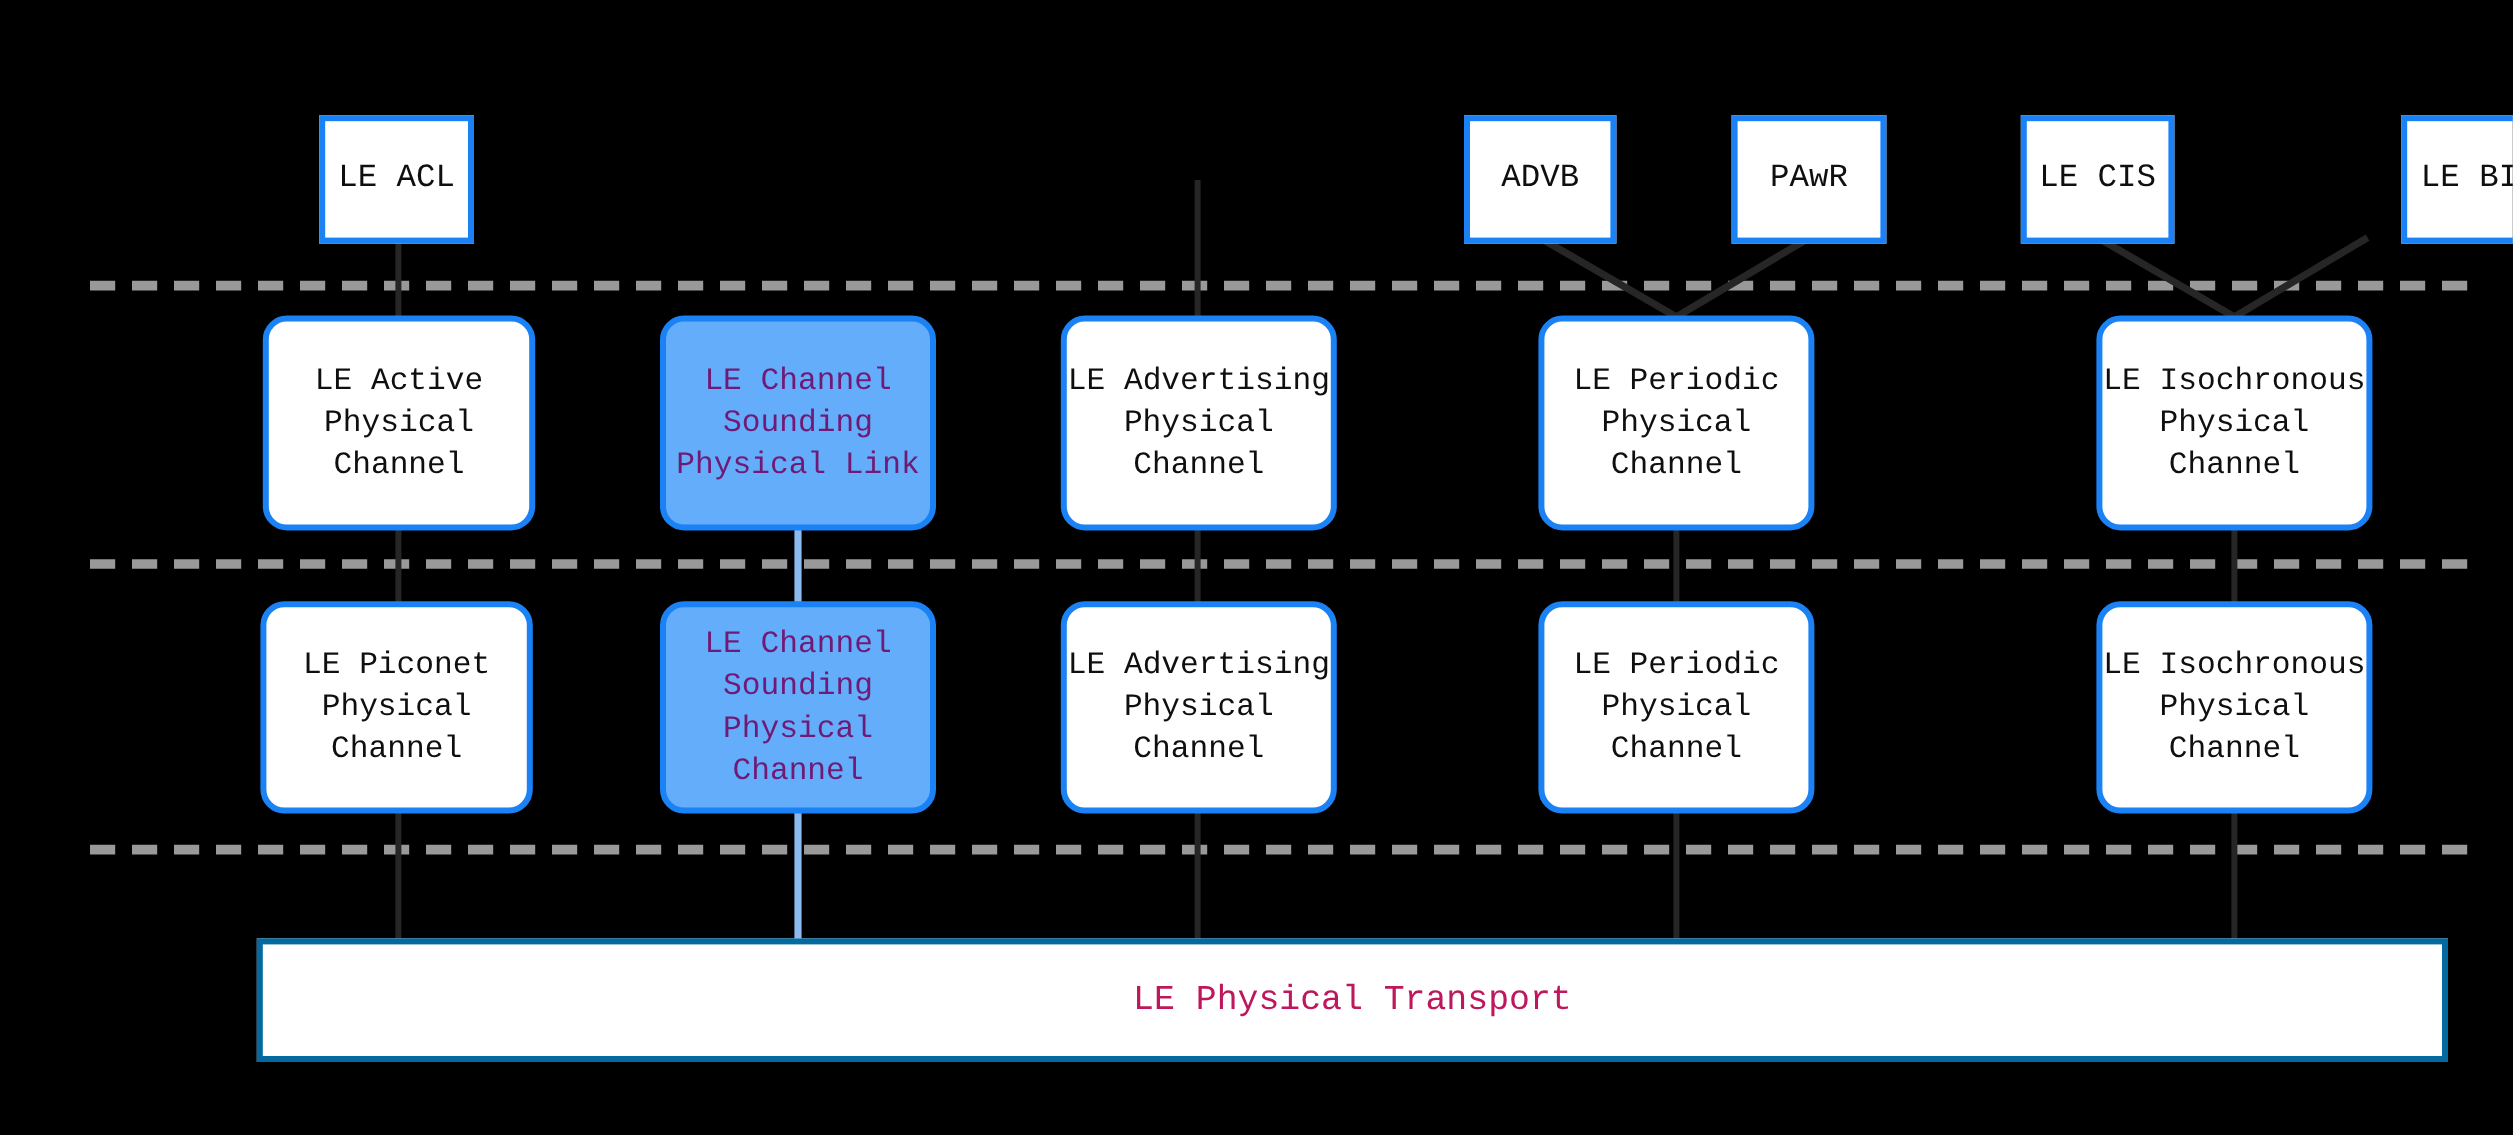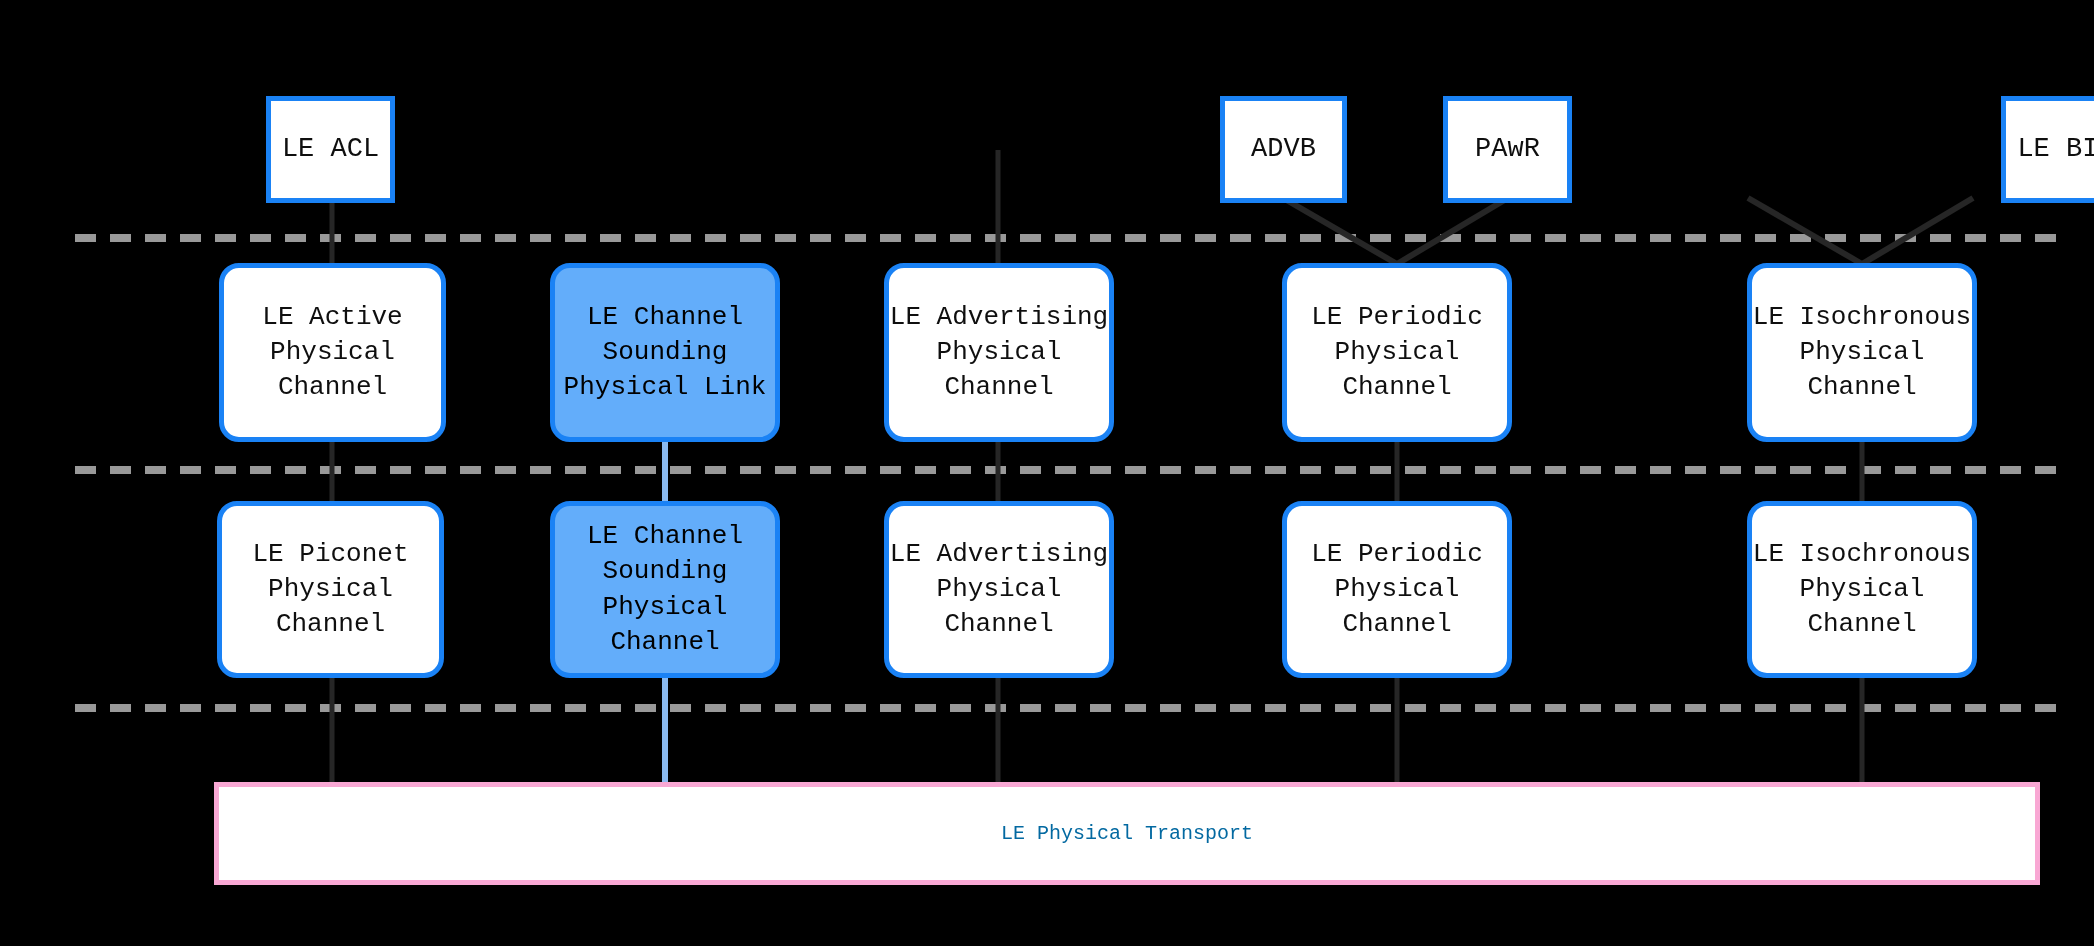--- a/index.html
+++ b/index.html
@@ -45,36 +45,36 @@
   }
   .mid-box {
     font-size: 26px;
     border-radius: 20px;
   }
   .row2 { top: 263px; height: 179px; }
   .row3 { top: 501px; height: 177px; }
   .highlight {
     background: #63adfa;
     border-color: #1a82f5;
-    color: #000000;
+    color: #701a75;
   }
   #transport-box {
     position: absolute;
     box-sizing: border-box;
     left: 182px;
     top: 782px;
     width: 1826px;
     height: 103px;
     background: #ffffff;
-    border: 5px solid #f9a8d4;
+    border: 5px solid #0369a1;
     display: flex;
     align-items: center;
     justify-content: center;
-    color: #0369a1;
-    font-size: 20px;
+    color: #be185d;
+    font-size: 29px;
     z-index: 2;
   }
 </style>
 </head>
 <body>
 
 <div id="canvas">
 
   <svg id="wires" viewBox="0 0 2094 946" xmlns="http://www.w3.org/2000/svg">
 
@@ -96,20 +96,23 @@
   </svg>
 
   <div class="box top-box" style="left:234px;width:129px;">
     <span class="label">LE ACL</span>
   </div>
   <div class="box top-box" style="left:1188px;width:127px;">
     <span class="label">ADVB</span>
   </div>
   <div class="box top-box" style="left:1411px;width:129px;">
     <span class="label">PAwR</span>
+  </div>
+  <div class="box top-box" style="left:1652px;width:128px;">
+    <span class="label">LE CIS</span>
   </div>
   <div class="box top-box" style="left:1969px;width:130px;text-align:center;">
     <span class="label">LE BIS</span>
   </div>
 
   <div class="box mid-box row2" style="left:187px;width:227px;">
     <span class="label">LE Active
 Physical
 Channel</span>
   </div>

